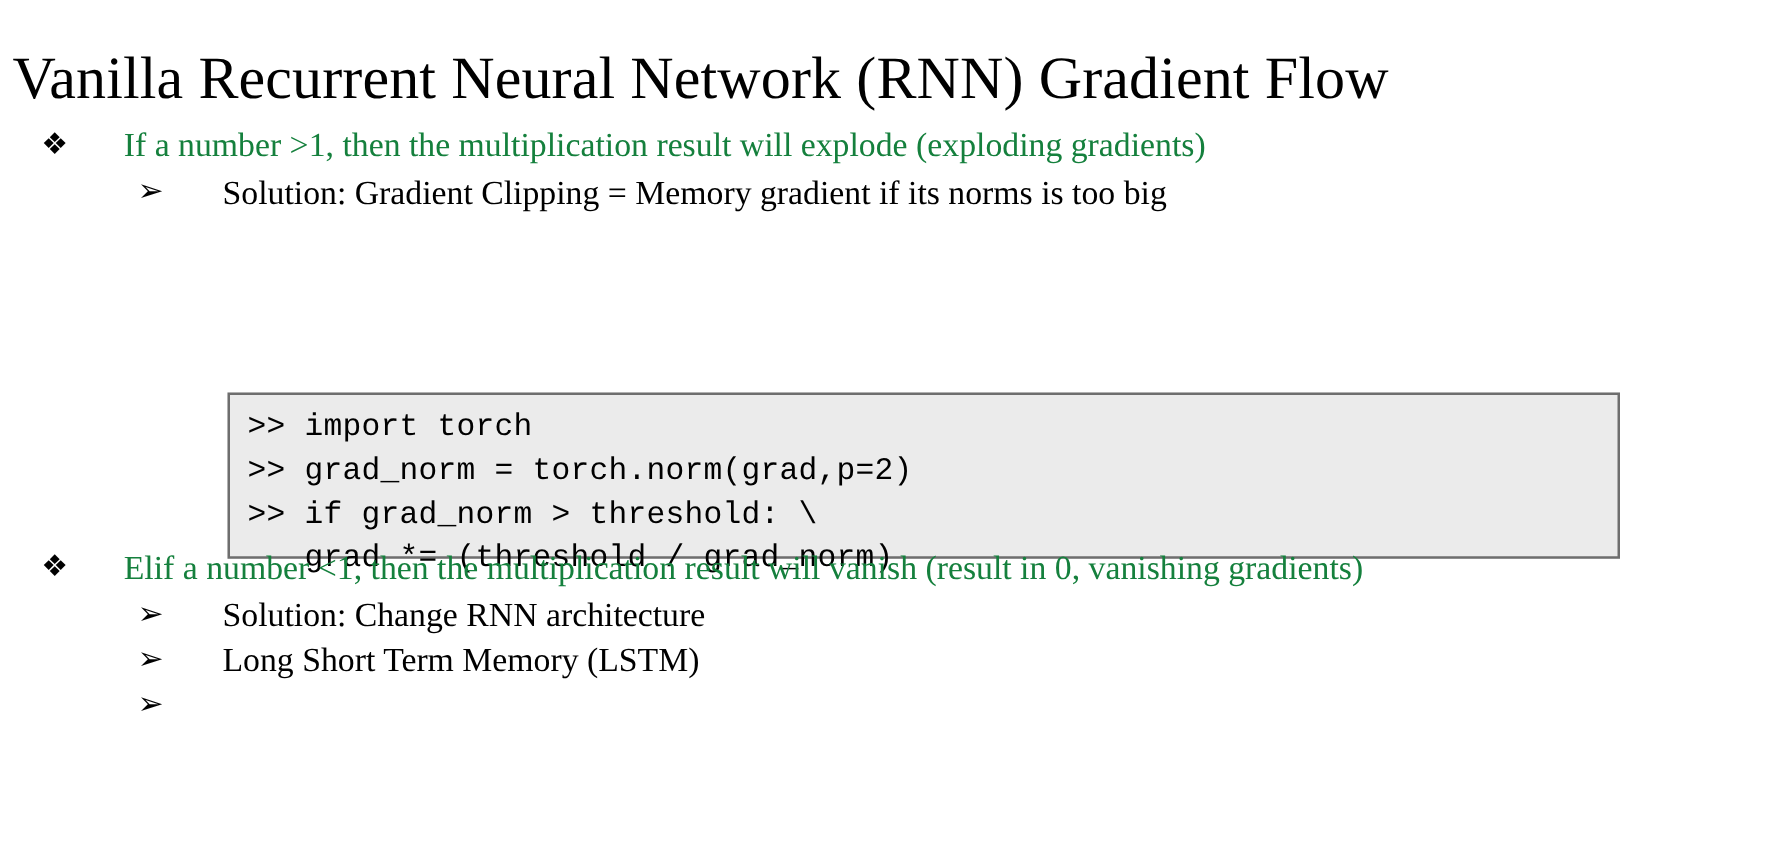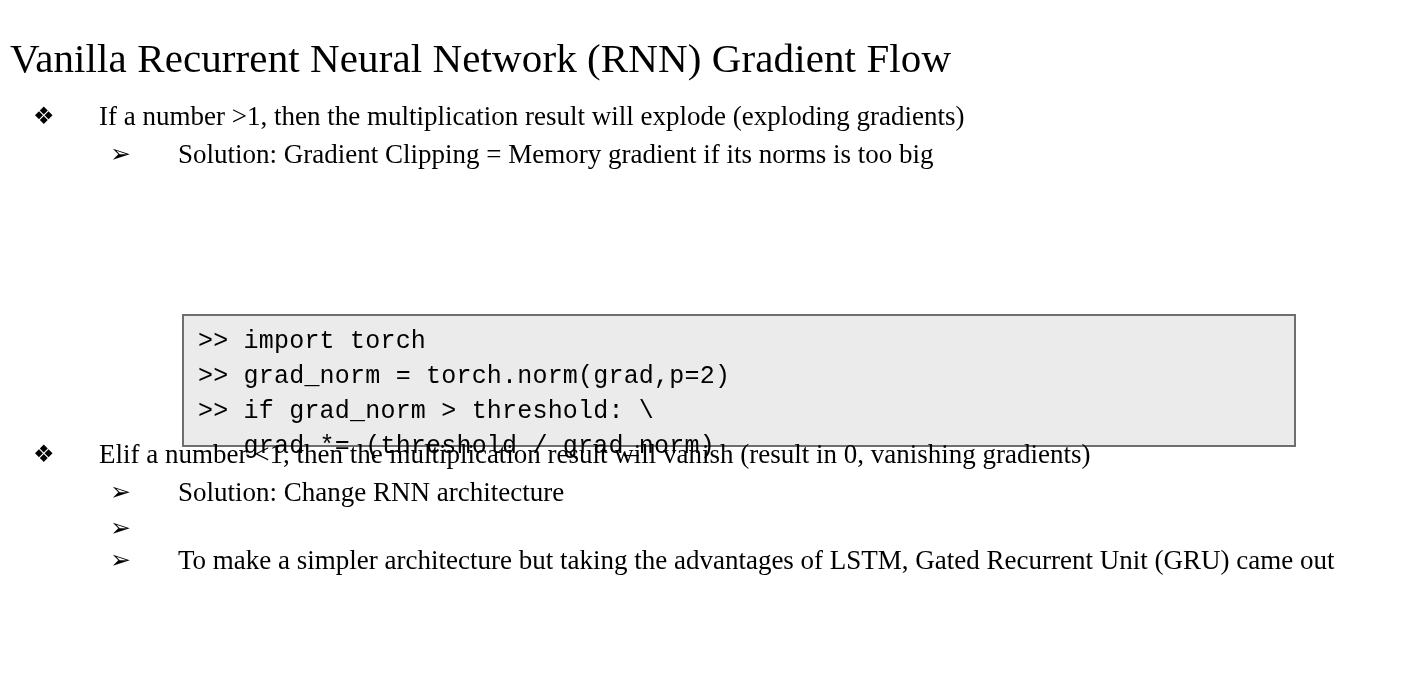--- a/index.html
+++ b/index.html
@@ -22,21 +22,21 @@
     width: 1413px;
     height: 676px;
     background: #ffffff;
   }
 
   
   .slide-title {
     position: absolute;
     left: 10px;
     top: 8px;
-    font-size: 41px;
+    font-size: 48px;
     line-height: 46px;
     font-weight: normal;
     letter-spacing: 0.1px;
     white-space: nowrap;
     color: #000000;
   }
 
   
   .body-area {
     position: absolute;
@@ -56,21 +56,21 @@
     left: 33px;
     top: 1px;
     font-size: 24px;
     line-height: 34px;
     color: #000000;
   }
   .bullet-l1 > .btext {
     display: block;
     font-size: 27px;
     line-height: 36px;
-    color: #000000;
+    color: #15803d;
   }
 
   .bullet-l2 {
     position: relative;
     padding-left: 178px;
     min-height: 32px;
   }
   .bullet-l2 > .marker-arrow {
     position: absolute;
     left: 110px;
@@ -152,23 +152,23 @@
         <span class="btext">Elif a number &lt;1, then the multiplication result will vanish (result in 0, vanishing gradients)</span>
       </div>
 
       <div class="bullet-l2">
         <span class="marker-arrow">➢</span>
         <span class="btext bold">Solution: Change RNN architecture</span>
       </div>
 
       <div class="bullet-l2">
         <span class="marker-arrow">➢</span>
+        <span class="btext bold">Long Short Term Memory (LSTM)</span>
       </div>
 
       <div class="bullet-l2">
         <span class="marker-arrow">➢</span>
-        <span class="btext">To make a simpler architecture but taking the advantages of LSTM, Gated Recurrent Unit (GRU) came out</span>
       </div>
 
     </div>
 
   </div>
 </div>
 
 </body></html>

